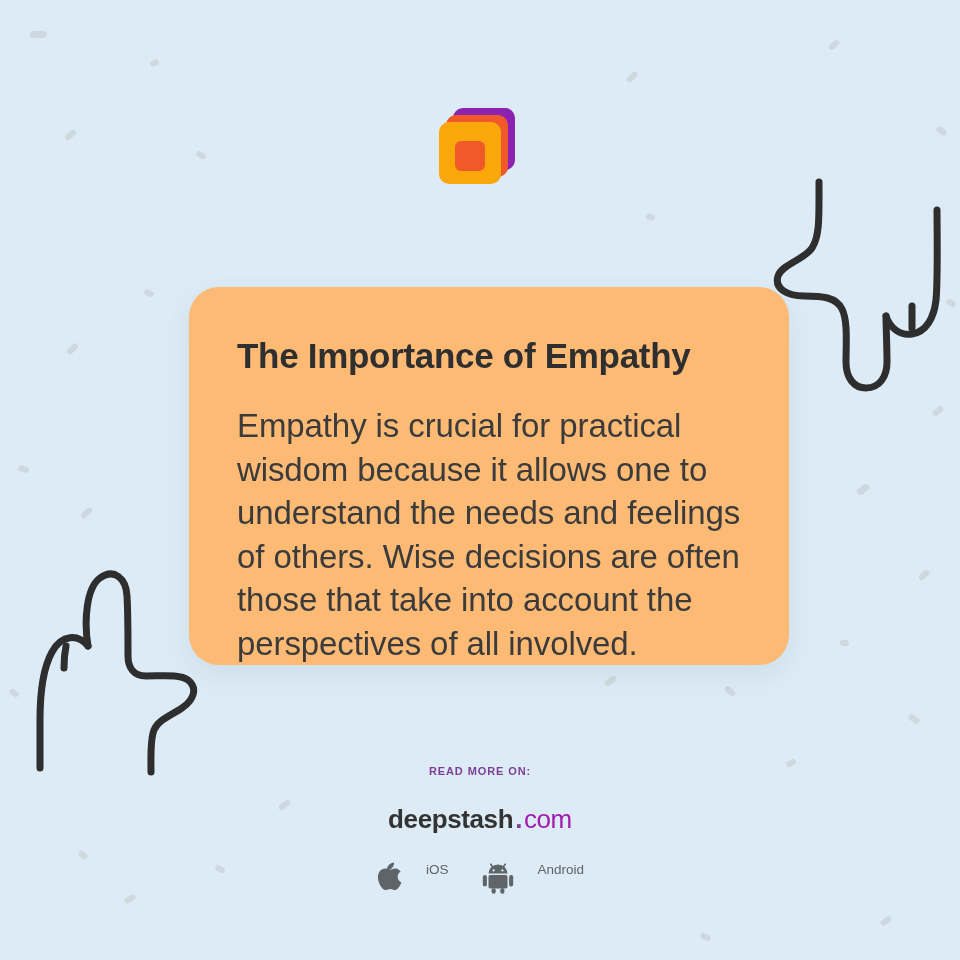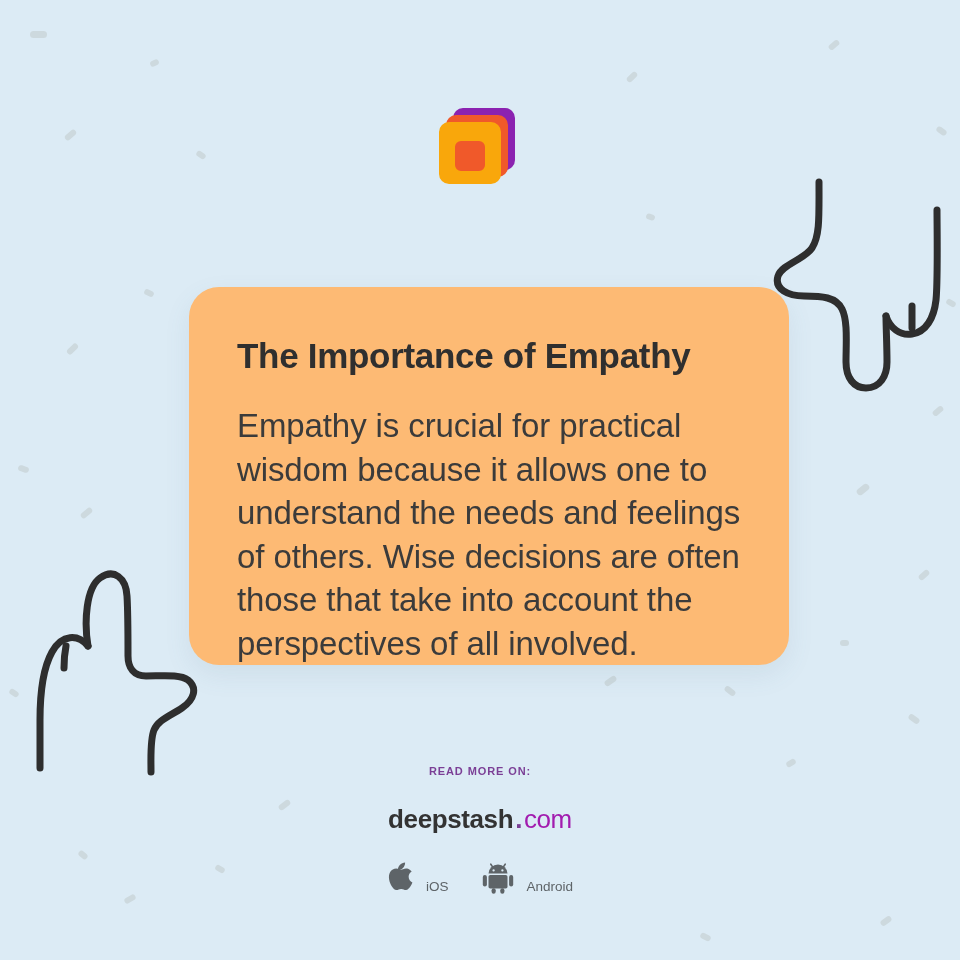--- a/index.html
+++ b/index.html
@@ -108,22 +108,22 @@
   #wordmark-dot  { color:#7b3f96; font-weight:bold; padding:0 2px; }
   #wordmark-tld  { font-weight:400; color:#a21caf; }
 
   #store-badges {
     display:flex;
     align-items:center;
     gap:34px;
   }
   .store-badge {
     display:flex;
-    align-items:flex-end;
-    gap:12px;
+    align-items:flex-start;
+    gap:23px;
   }
   .store-badge svg { display:block; fill:#5e6468; }
   .store-badge-label {
     font-size:13.5px;
     color:#5e6468;
   }
 </style>
 </head>
 <body>
 

